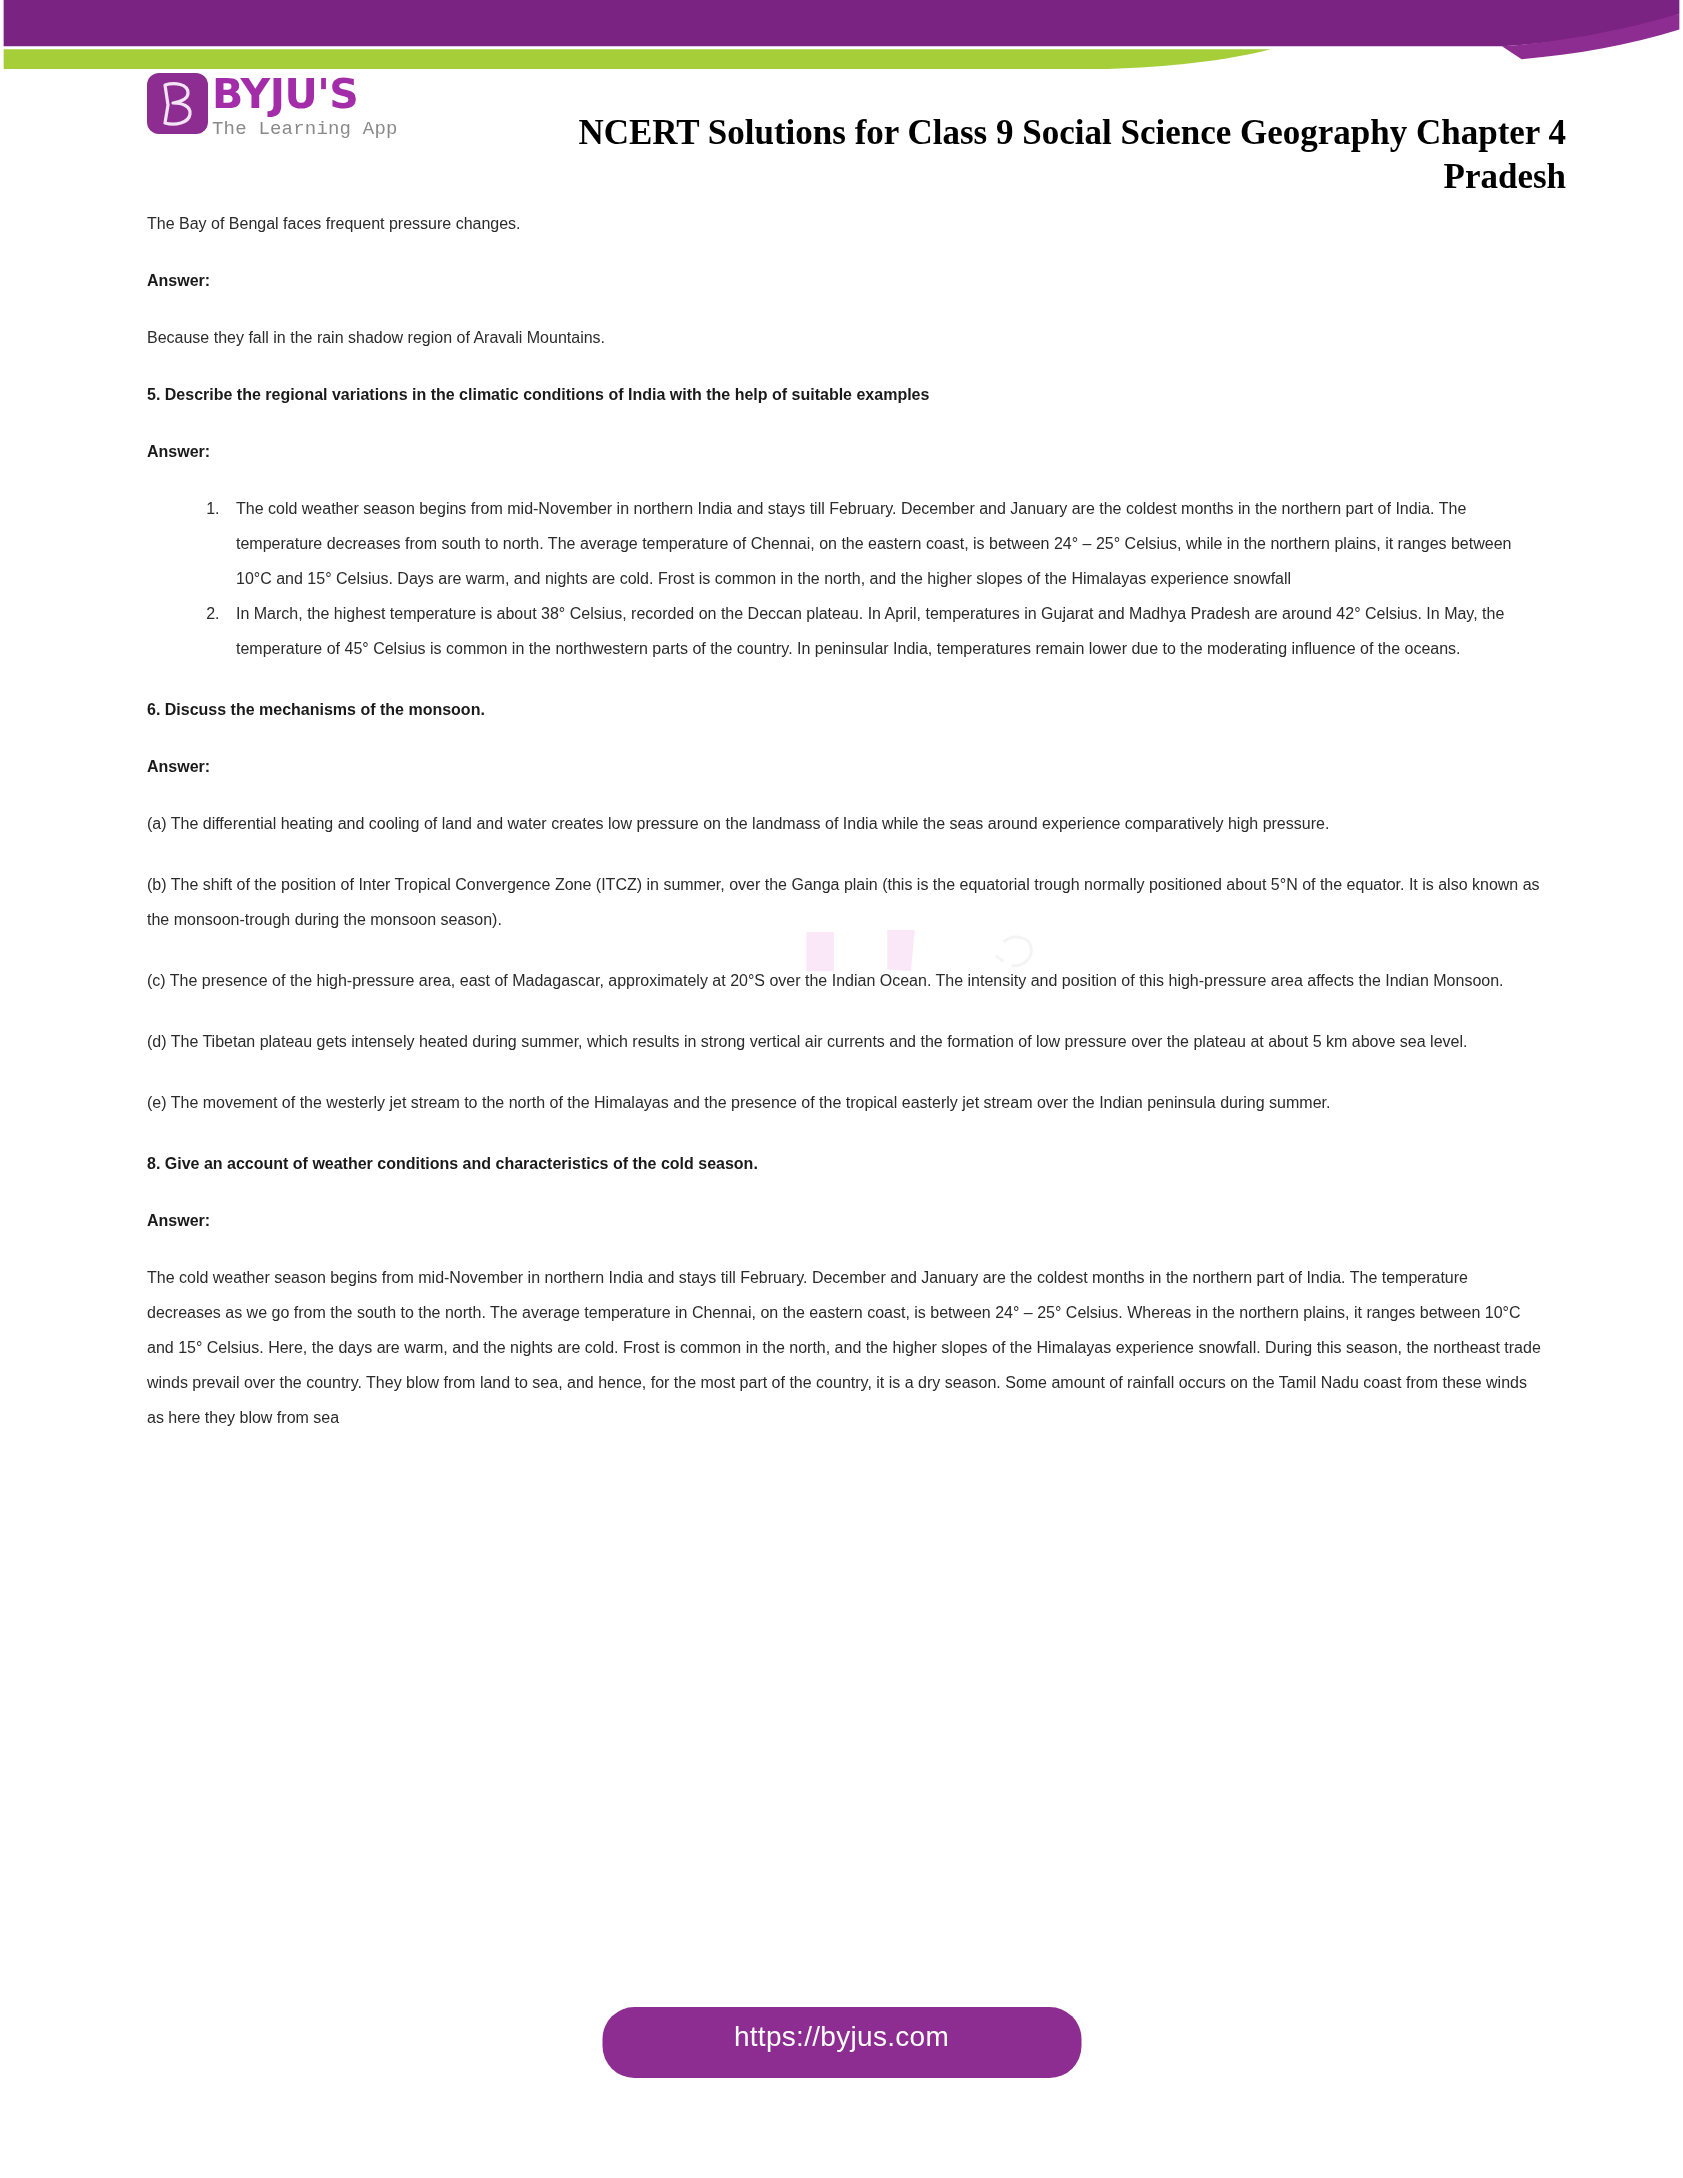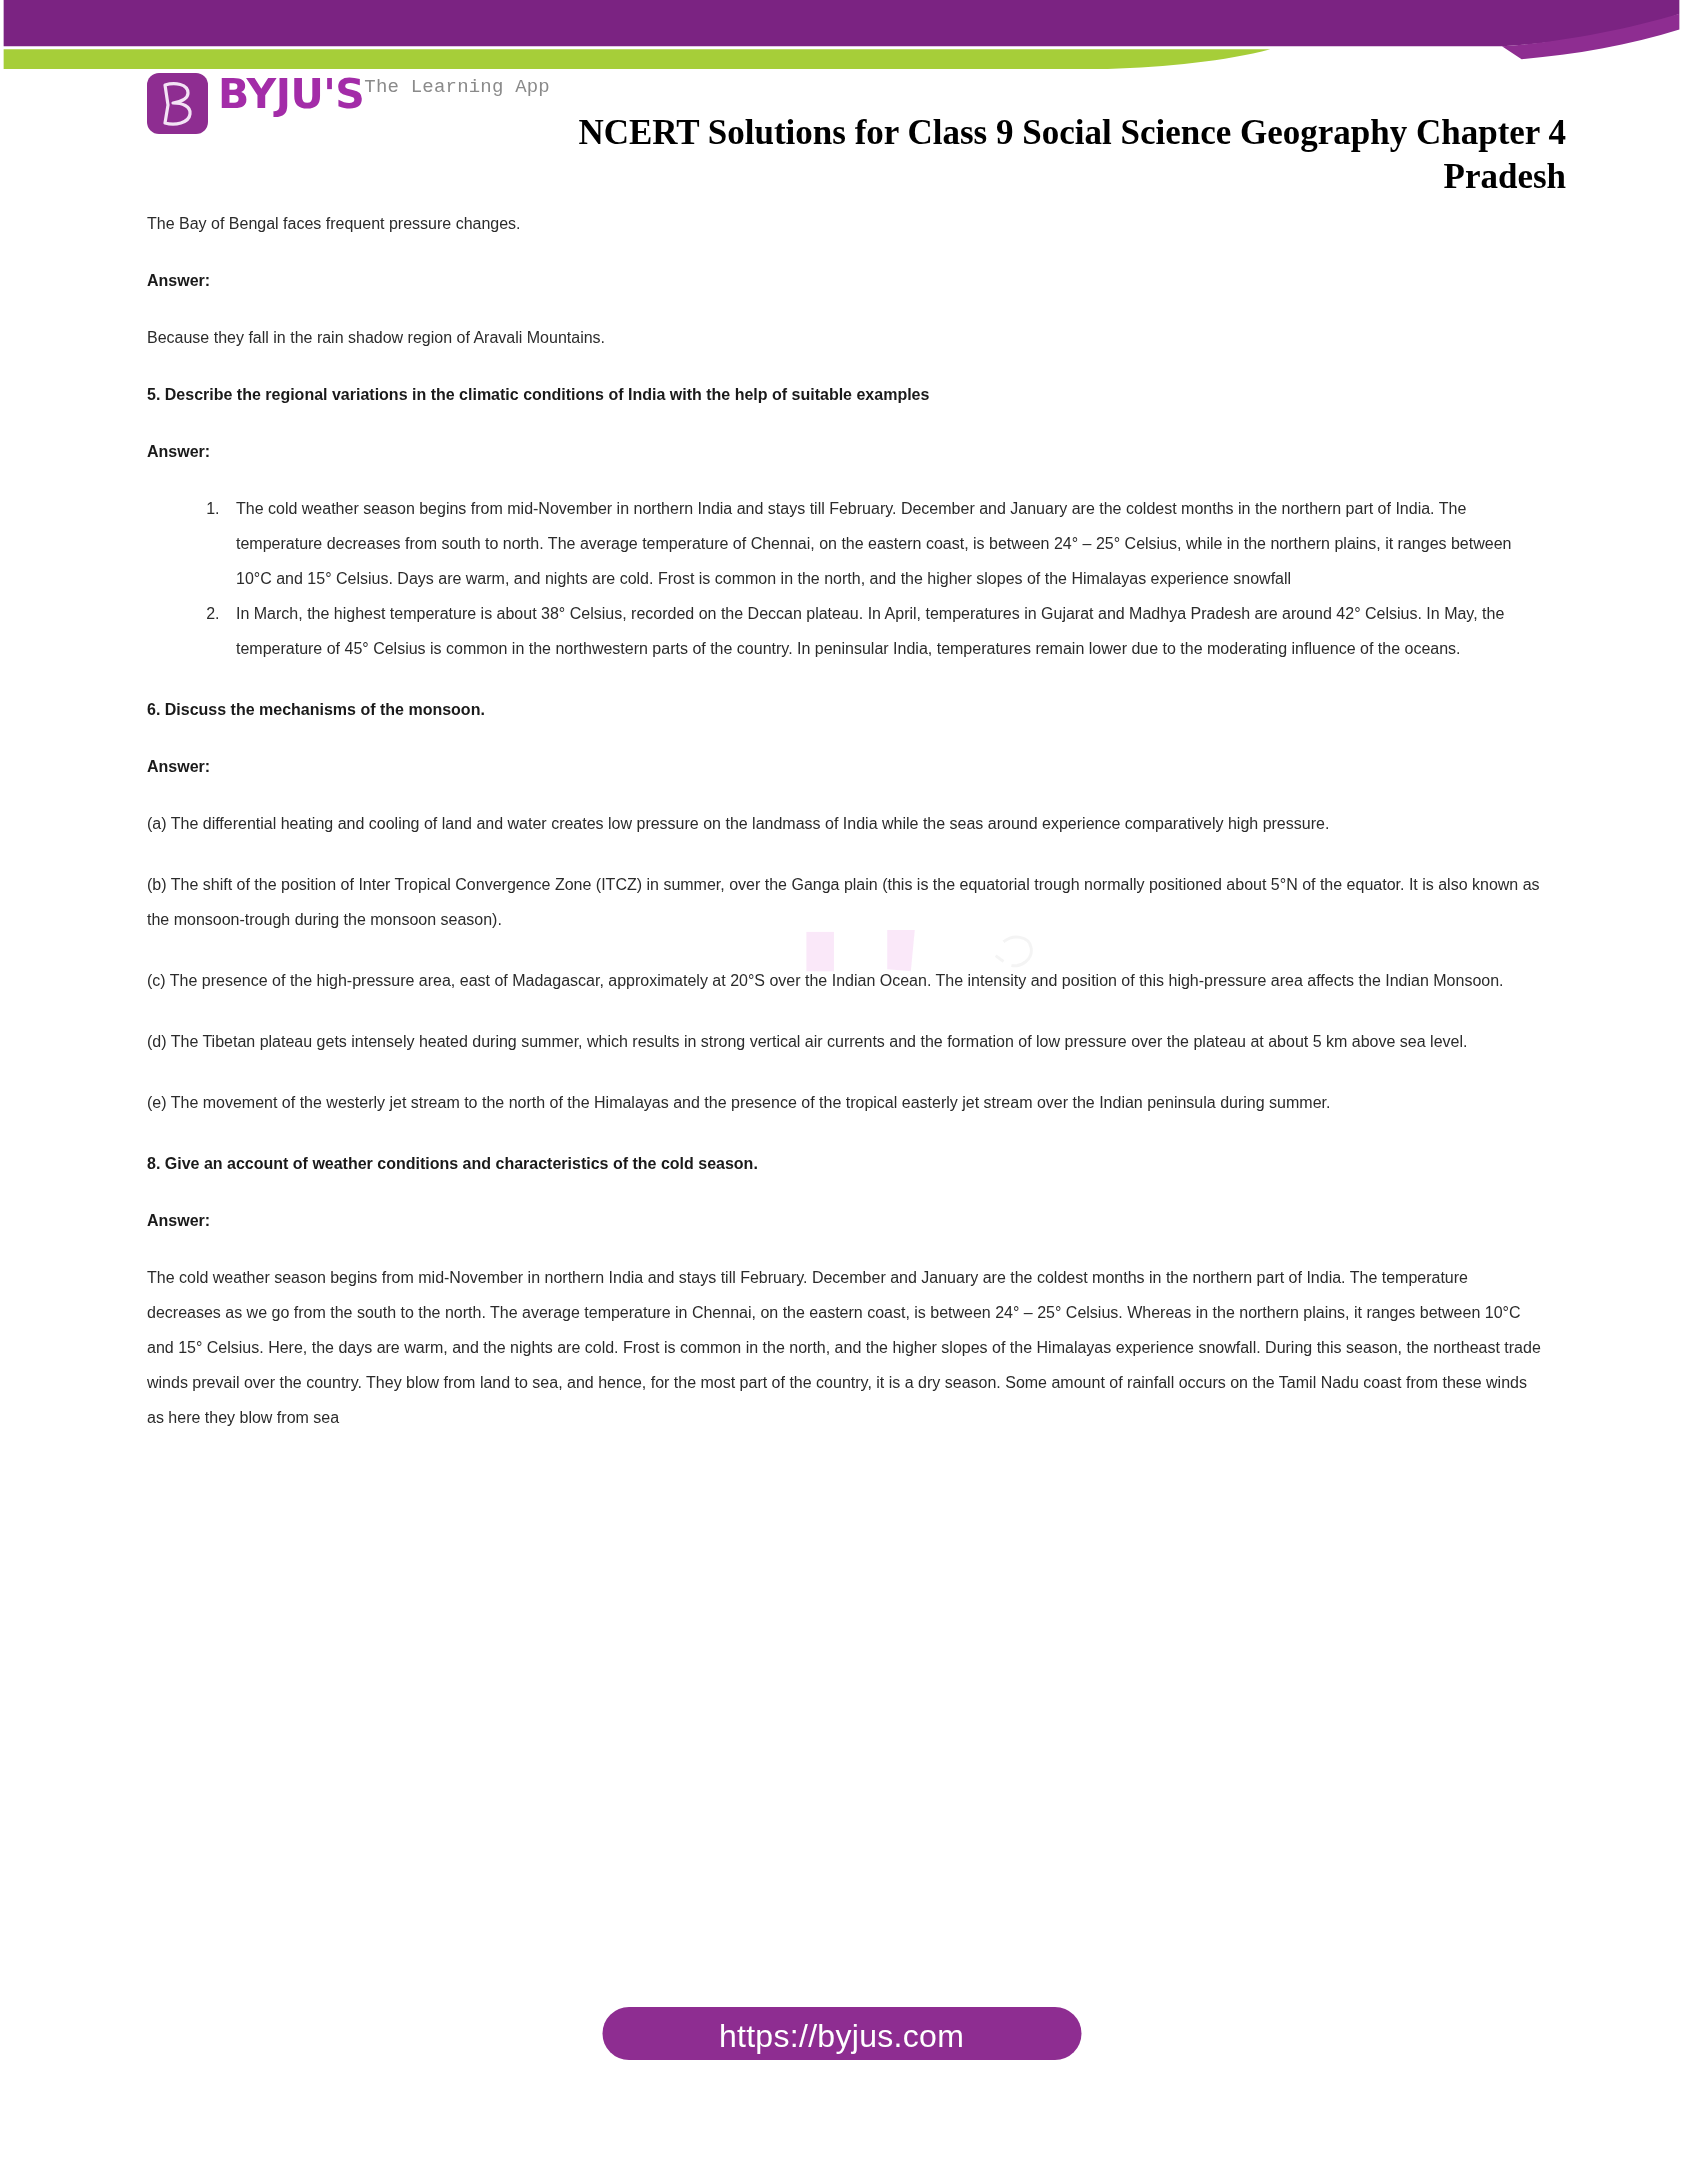--- a/index.html
+++ b/index.html
@@ -40,23 +40,23 @@
   .logo-mark {
     width: 61px;
     height: 61px;
     background: #8e2d91;
     border-radius: 12px;
     position: relative;
     flex: 0 0 auto;
   }
   .logo-mark svg { position: absolute; left: 8px; top: 7px; }
   .logo-words {
-    margin-left: 10px;
+    margin-left: 4px;
     display: flex;
-    flex-direction: row;
+    flex-direction: column;
     justify-content: space-between;
   }
   .logo-wordmark {
     font-family: "DejaVu Sans", sans-serif;
     font-weight: bold;
     font-size: 41px;
     letter-spacing: -0.5px;
     color: #a32ca8;
     line-height: 42px;
   }
@@ -120,25 +120,25 @@
     padding-left: 12px;
   }
 
   
   .footer-link {
     position: absolute;
     left: 50%;
     transform: translateX(-50%);
     top: 2007px;
     width: 479px;
-    height: 53px;
+    height: 71px;
     background: #8e2d91;
     border-radius: 32px;
     color: #ffffff;
-    font-size: 32px;
+    font-size: 28px;
     line-height: 59px;
     text-align: center;
     text-decoration: none;
     letter-spacing: 0.3px;
   }
 </style>
 </head>
 <body>
 
 <div class="header-bars">

